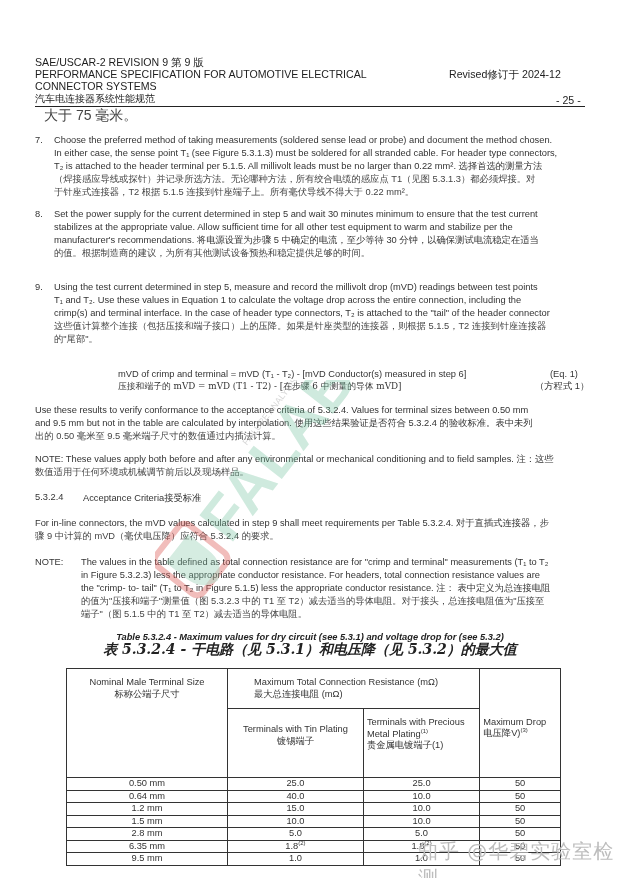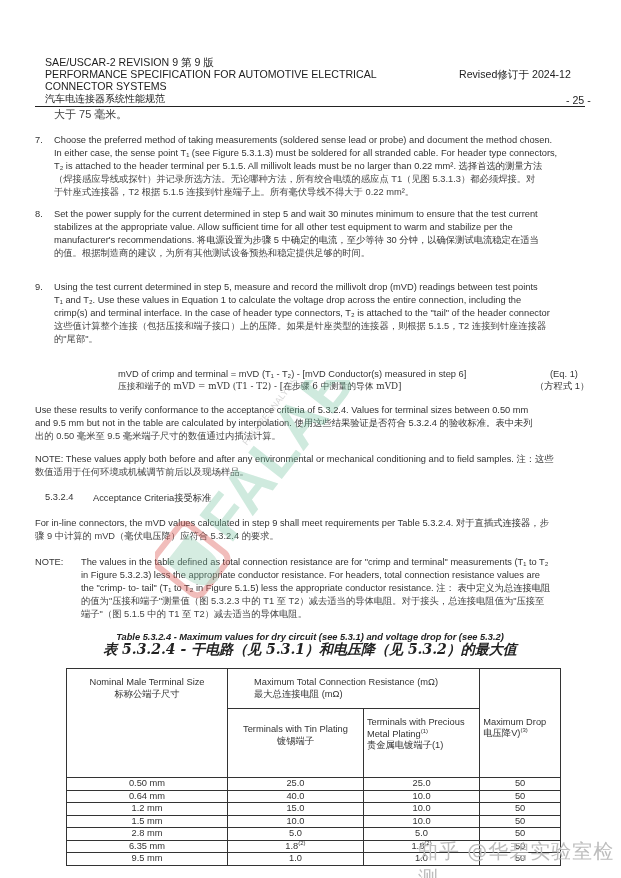--- a/index.html
+++ b/index.html
@@ -1,20 +1,20 @@
 <!DOCTYPE html>
 <html><head>
 <meta charset="utf-8">
 <style>
   html, body { margin:0; padding:0; }
   body {
     width:621px; height:878px; background:#ffffff; position:relative; overflow:hidden;
     font-family:"Liberation Sans", sans-serif; color:#2a2a2a;
   }
-  .abs { position:absolute;margin-left:10px; }
+  .abs { position:absolute; }
   .hdr { font-size:10.6px; line-height:12px; color:#1e1e1e; }
   .hdr-line { position:absolute; left:35px; width:550px; top:106px; height:1px; background:#222; }
   .p { position:absolute; font-size:9.3px; line-height:13px; color:#333; text-align:justify; }
   .p .zh { color:#444; }
   .num { position:absolute; font-size:9.3px; line-height:13px; color:#333; }
   .eq { position:absolute; font-size:9.3px; line-height:13px; color:#333; }
   .zh-mono { font-family:"DejaVu Serif", serif; font-size:8.8px; }
   sub, sup { font-size:6px; line-height:0; }
   .tcap { position:absolute; left:60px; width:500px; text-align:center; font-style:italic; font-weight:bold; font-size:9.3px; line-height:13px; color:#222; }
   table.spec {
@@ -30,21 +30,21 @@
 </head>
 <body>
 
 <div class="abs hdr" style="left:35px; top:56px;">SAE/USCAR-2 REVISION 9 第 9 版</div>
 <div class="abs hdr" style="left:35px; top:68px;">PERFORMANCE SPECIFICATION FOR AUTOMOTIVE ELECTRICAL</div>
 <div class="abs hdr" style="left:449px; top:68px;">Revised修订于 2024-12</div>
 <div class="abs hdr" style="left:35px; top:80px;">CONNECTOR SYSTEMS</div>
 <div class="abs hdr" style="left:35px; top:93px; font-size:10px;">汽车电连接器系统性能规范</div>
 <div class="abs hdr" style="left:556px; top:94px;">- 25 -</div>
 <div class="hdr-line"></div>
-<div class="abs" style="left:44px; top:107px; font-size:11px; color:#444;">大于 75 毫米。</div>
+<div class="abs" style="left:44px; top:107px; font-size:14px; color:#444;">大于 75 毫米。</div>
 
 <div class="num" style="left:35px; top:134px;">7.</div>
 <div class="p" style="left:54px; top:134px; width:535px;">
   <div>Choose the preferred method of taking measurements (soldered sense lead or probe) and document the method chosen.</div>
   <div>In either case, the sense point T₁ (see Figure 5.3.1.3) must be soldered for all stranded cable. For header type connectors,</div>
   <div>T₂ is attached to the header terminal per 5.1.5. All millivolt leads must be no larger than 0.22 mm². 选择首选的测量方法</div>
   <div class="zh">（焊接感应导线或探针）并记录所选方法。无论哪种方法，所有绞合电缆的感应点 T1（见图 5.3.1.3）都必须焊接。对</div>
   <div class="zh">于针座式连接器，T2 根据 5.1.5 连接到针座端子上。所有毫伏导线不得大于 0.22 mm²。</div>
 </div>
 

